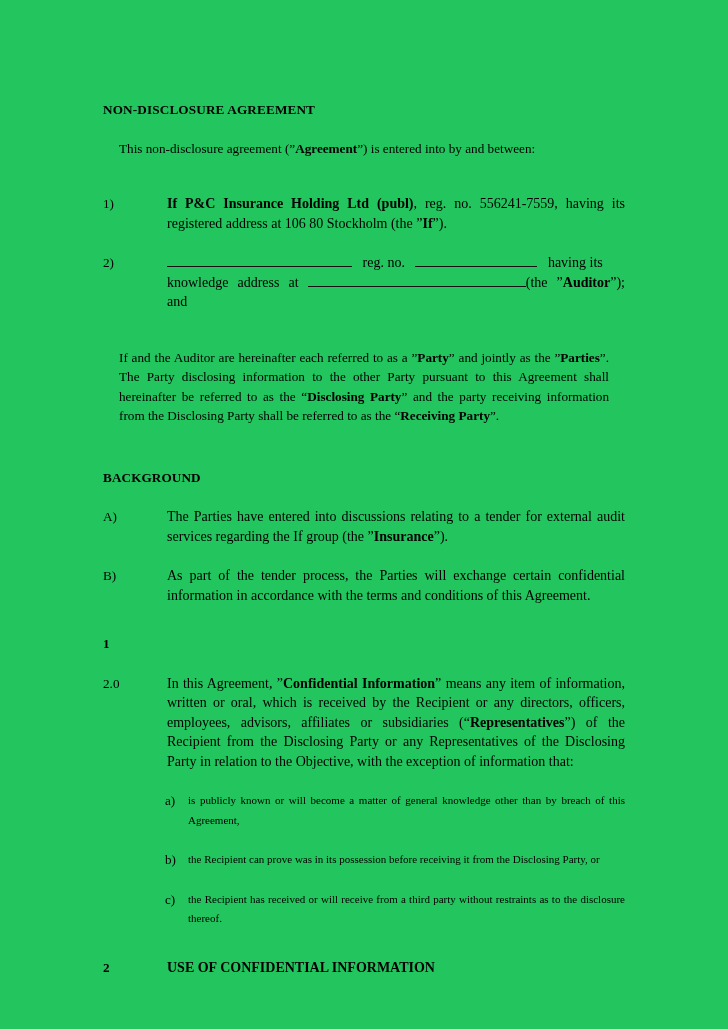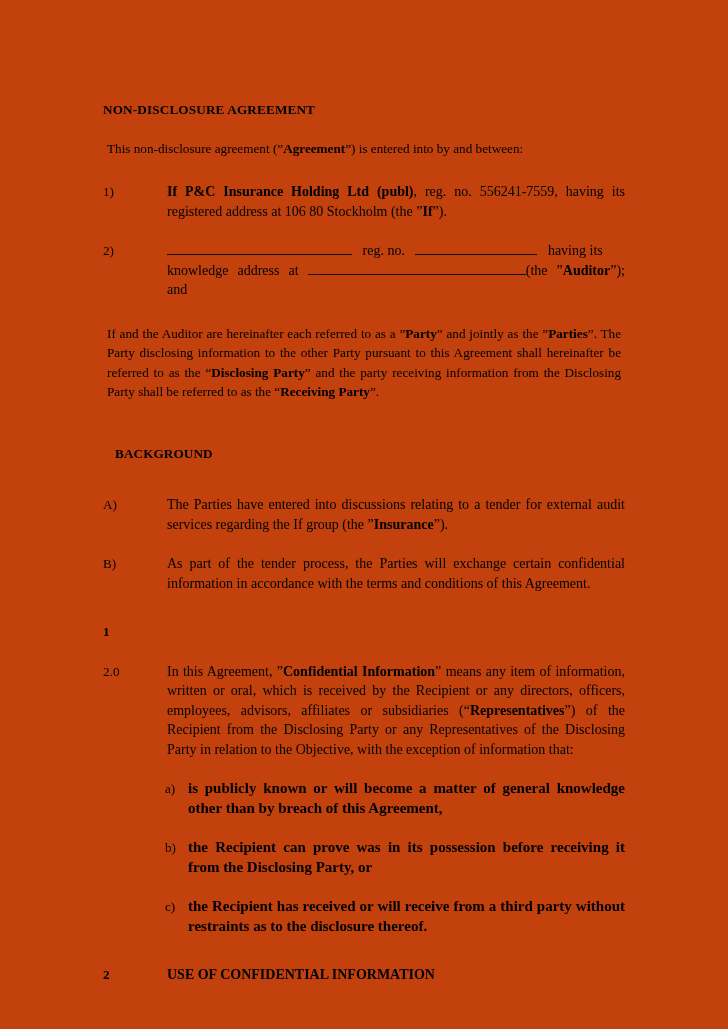--- a/index.html
+++ b/index.html
@@ -4,21 +4,21 @@
 <style>
   html, body {
     margin: 0;
     padding: 0;
     background: #ffffff;
   }
   .page {
     position: relative;
     width: 728px;
     height: 1029px;
-    background: #c2410c;
+    background: #22c55e;
     margin: 0 auto;
     overflow: hidden;
     font-family: "Liberation Serif", "DejaVu Serif", serif;
     color: #000000;
   }
   .content {
     position: absolute;
     left: 103px;
     top: 100px;
     width: 522px;
@@ -29,27 +29,27 @@
     font-weight: bold;
     line-height: 19.5px;
     letter-spacing: 0.15px;
     margin: 0 0 19px 0;
   }
   .section-heading {
     font-size: 13.2px;
     font-weight: bold;
     line-height: 19.5px;
     letter-spacing: 0.1px;
-    margin: 12px;
+    margin: 0;
   }
   .para {
     font-size: 13.2px;
     line-height: 19.5px;
     text-align: justify;
-    margin: 4px;
+    margin: 16px;
     hyphens: none;
   }
   
   .clause {
     display: flex;
     align-items: flex-start;
   }
   .clause .marker {
     flex: 0 0 64px;
     font-size: 13.2px;
@@ -71,24 +71,23 @@
     align-items: flex-start;
     margin-left: 62px;
   }
   .subclause .marker {
     flex: 0 0 23px;
     font-size: 13.2px;
     line-height: 19.5px;
   }
   .subclause .body {
     flex: 1 1 auto;
-    font-size: 15px;
+    font-size: 11px;
     line-height: 19.5px;
     text-align: justify;
-    font-weight: bold;
   }
   .gap-md { height: 20px; }
   .gap-lg { height: 26px; }
   .gap-xl { height: 29px; }
   b, .bold { font-weight: bold; }
   .fill {
     display: inline-block;
     border-bottom: 1.2px solid #111111;
     vertical-align: baseline;
     height: 12px;

